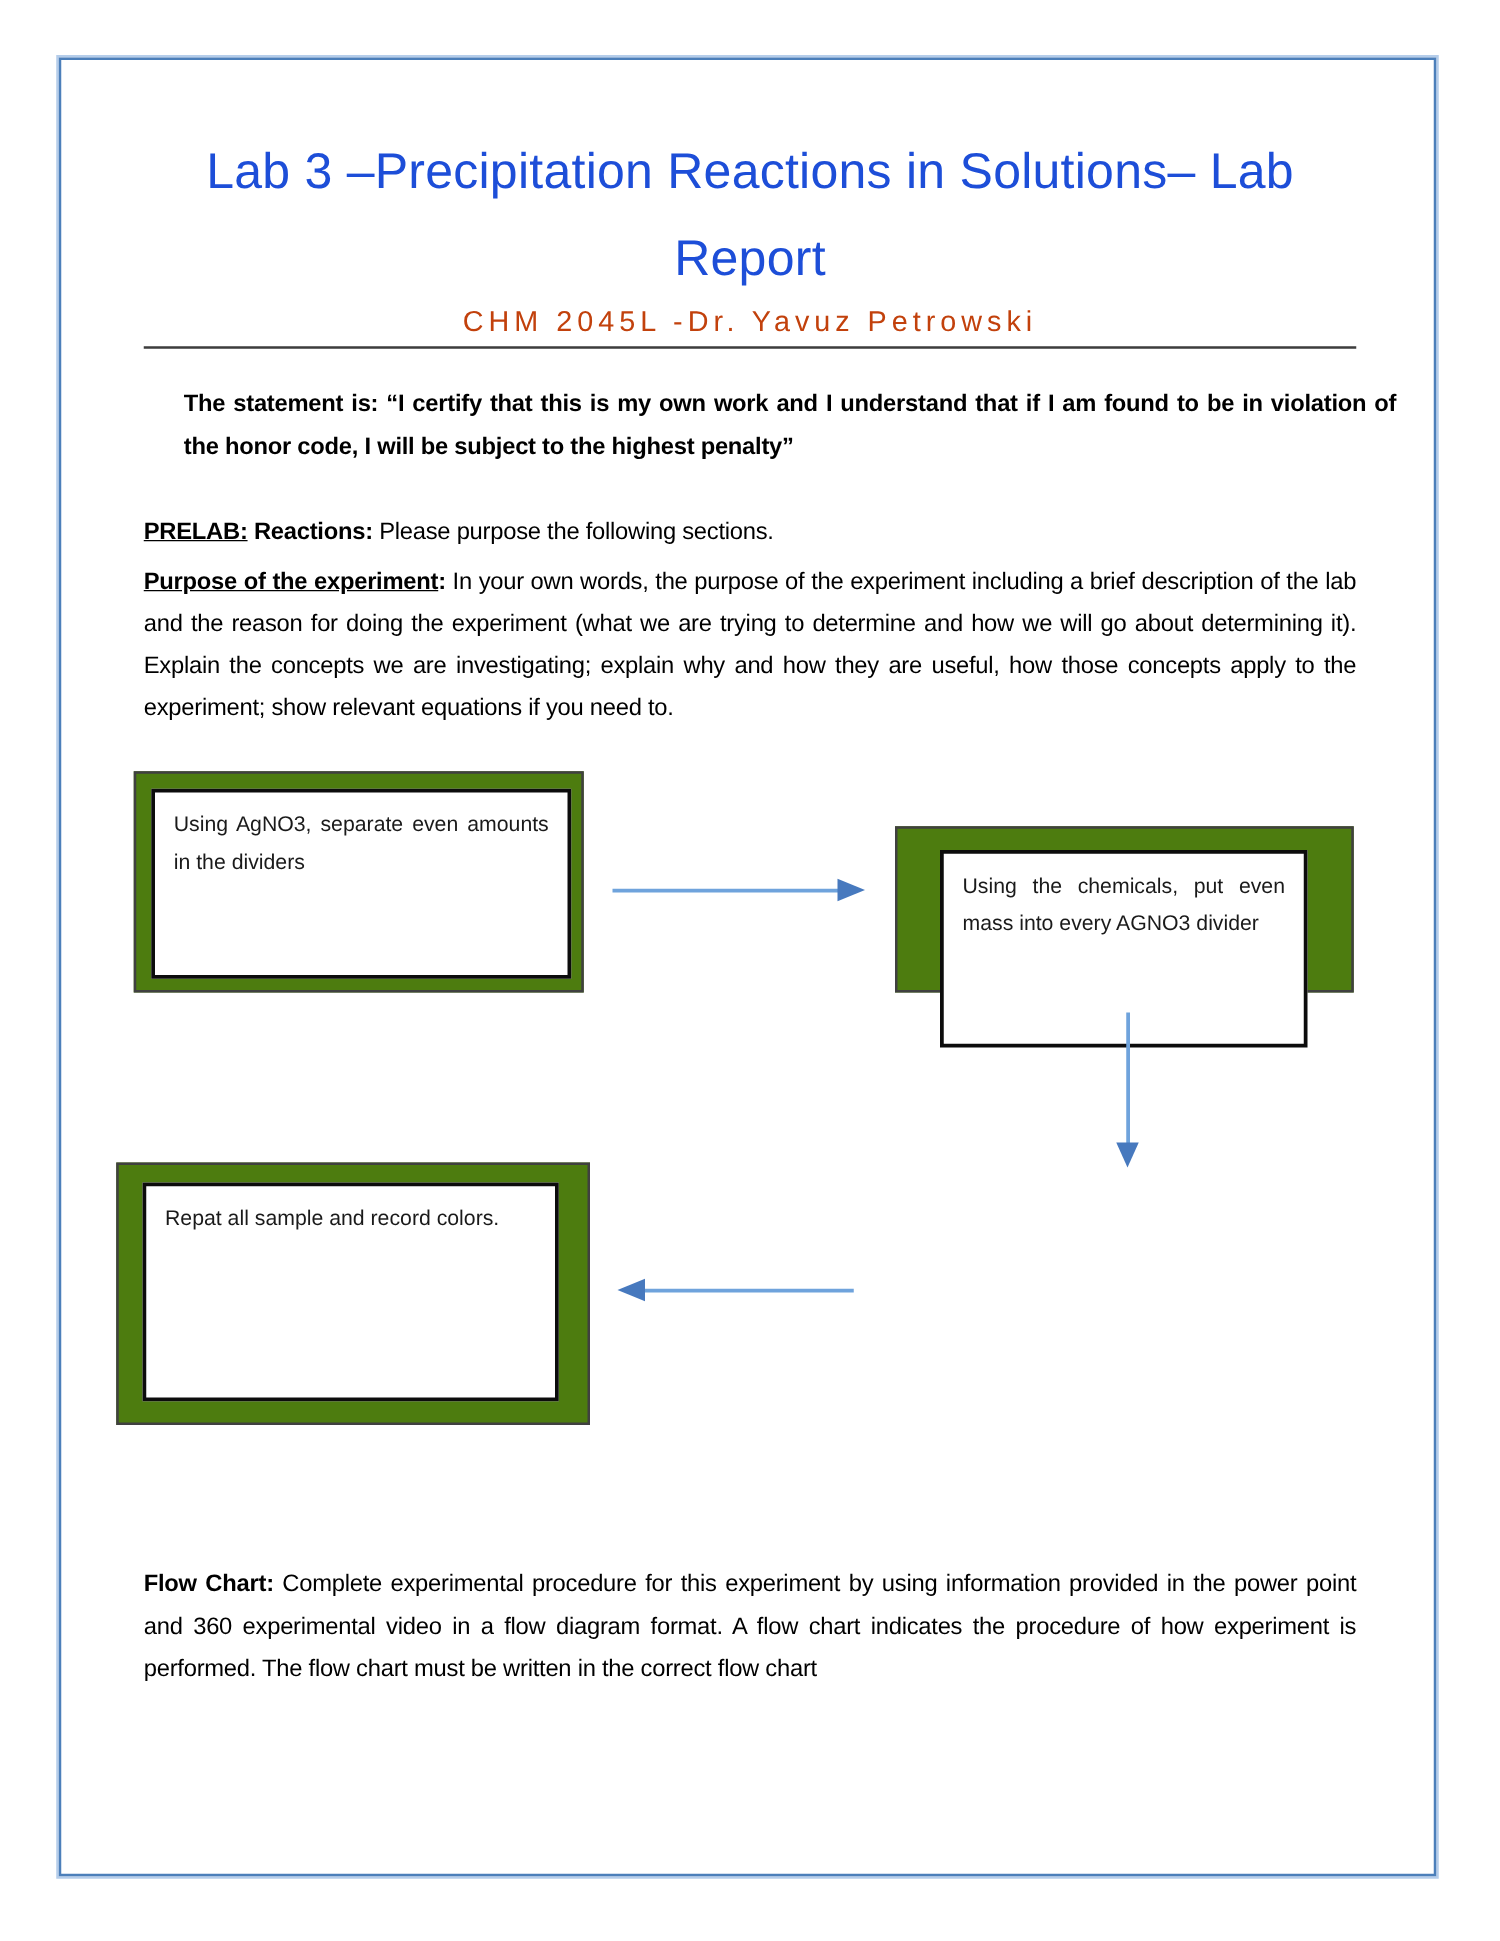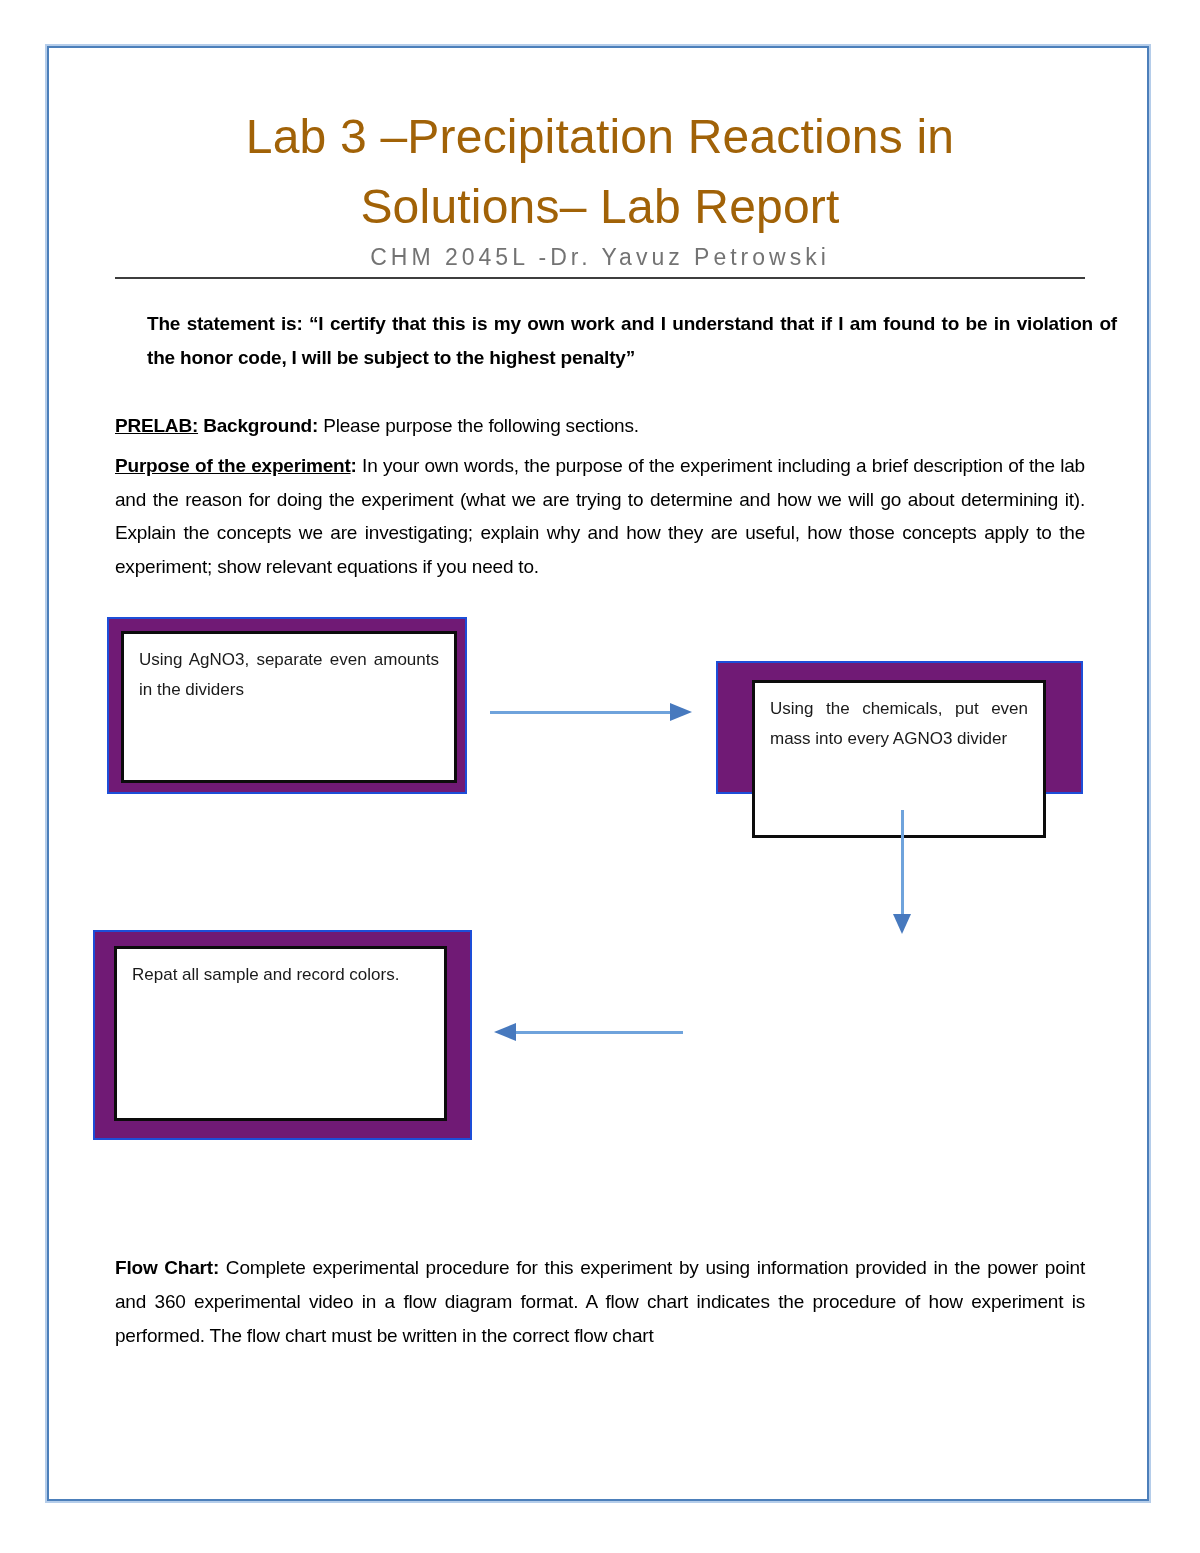--- a/index.html
+++ b/index.html
@@ -16,33 +16,33 @@
     width:1102px;height:1455px;
     border:2px solid #4C7FBA;
     box-shadow:0 0 0 2px #B5CDEA;
     background:#fff;
     box-sizing:border-box;
   }
   .doc-title{
     position:absolute;
     left:130px;top:102px;width:940px;
     text-align:center;
-    font-size:48px;
+    font-size:40px;
     line-height:70px;
     font-weight:500;
-    color:#a16207;
+    color:#1d4ed8;
     letter-spacing:0.2px;
   }
   .doc-subtitle{
     position:absolute;
     left:115px;top:244px;width:970px;
     text-align:center;
     font-size:23px;
     letter-spacing:4px;
-    color:#737373;
+    color:#c2410c;
   }
   .title-rule{
     position:absolute;
     left:115px;top:277px;width:970px;height:2px;
     background:#3d3d3d;
   }
   .para{
     position:absolute;
     left:115px;width:970px;
     font-size:19px;
@@ -50,21 +50,21 @@
     letter-spacing:-0.2px;
     text-align:justify;
   }
   .statement{top:288px;font-weight:bold;margin-left:32px;}
   .prelab{top:390px;}
   .purpose{top:430px;line-height:33.5px;}
   .flowchart-desc{top:1232px;}
   .b{font-weight:bold;}
   .u{text-decoration:underline;}
   .flow-layer{position:absolute;left:0;top:0;width:1200px;height:1553px;}
-  .flow-box{position:absolute;box-sizing:border-box;border:2px solid #1d4ed8;background:#701a75;}
+  .flow-box{position:absolute;box-sizing:border-box;border:2px solid #404040;background:#4d7c0f;}
   .flow-box-inner{
     position:absolute;box-sizing:border-box;
     background:#fff;border:3px solid #0c0c0c;
     font-size:17px;line-height:29.5px;color:#1a1a1a;
     text-align:justify;
     padding:11px 15px;
   }
   .arrow-line{position:absolute;background:#6FA3DC;}
   .arrow-head{position:absolute;width:0;height:0;}
   .head-right{border-top:9px solid transparent;border-bottom:9px solid transparent;border-left:22px solid #4779BE;}
@@ -77,21 +77,21 @@
 <div class="page-frame"></div>
 
 <div class="doc-title">Lab 3 –Precipitation Reactions in Solutions– Lab Report</div>
 
 <div class="doc-subtitle">CHM 2045L -Dr. Yavuz Petrowski</div>
 
 <div class="title-rule"></div>
 
 <p class="para statement">The statement is: “I certify that this is my own work and I understand that if I am found to be in violation of the honor code, I will be subject to the highest penalty”</p>
 
-<p class="para prelab"><span class="b u">PRELAB:</span><span class="b"> Background:</span><span> Please purpose the following sections.</span></p>
+<p class="para prelab"><span class="b u">PRELAB:</span><span class="b"> Reactions:</span><span> Please purpose the following sections.</span></p>
 
 <p class="para purpose"><span class="b u">Purpose of the experiment</span><span class="b">: </span><span>In your own words, the purpose of the experiment including a brief description of the lab and the reason for doing the experiment (what we are trying to determine and how we will go about determining it).  Explain the concepts we are investigating; explain why and how they are useful, how those concepts apply to the experiment; show relevant equations if you need to.</span></p>
 
 <div class="flow-layer">
 
   <div class="flow-box" style="left:107px;top:617px;width:360px;height:177px;">
     <div class="flow-box-inner" style="left:12px;top:12px;width:336px;height:152px;">Using AgNO3, separate even amounts in the dividers</div>
   </div>
 
   <div>

